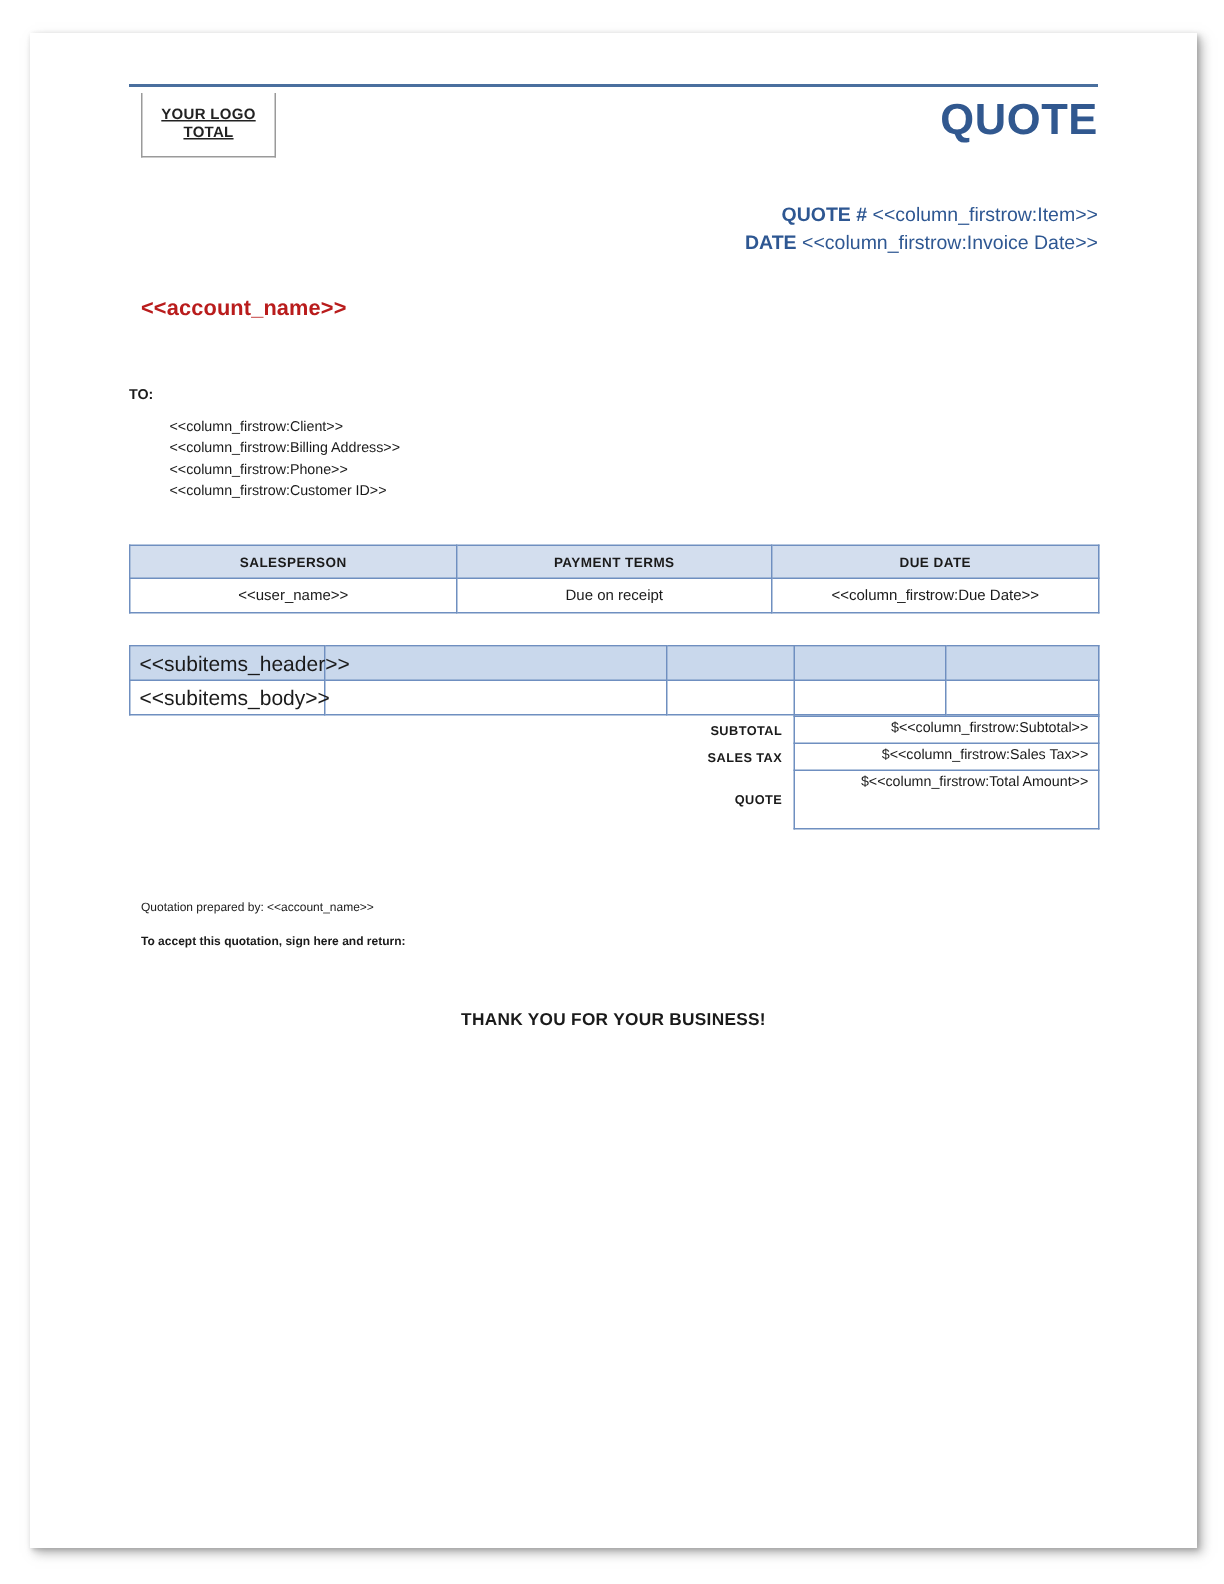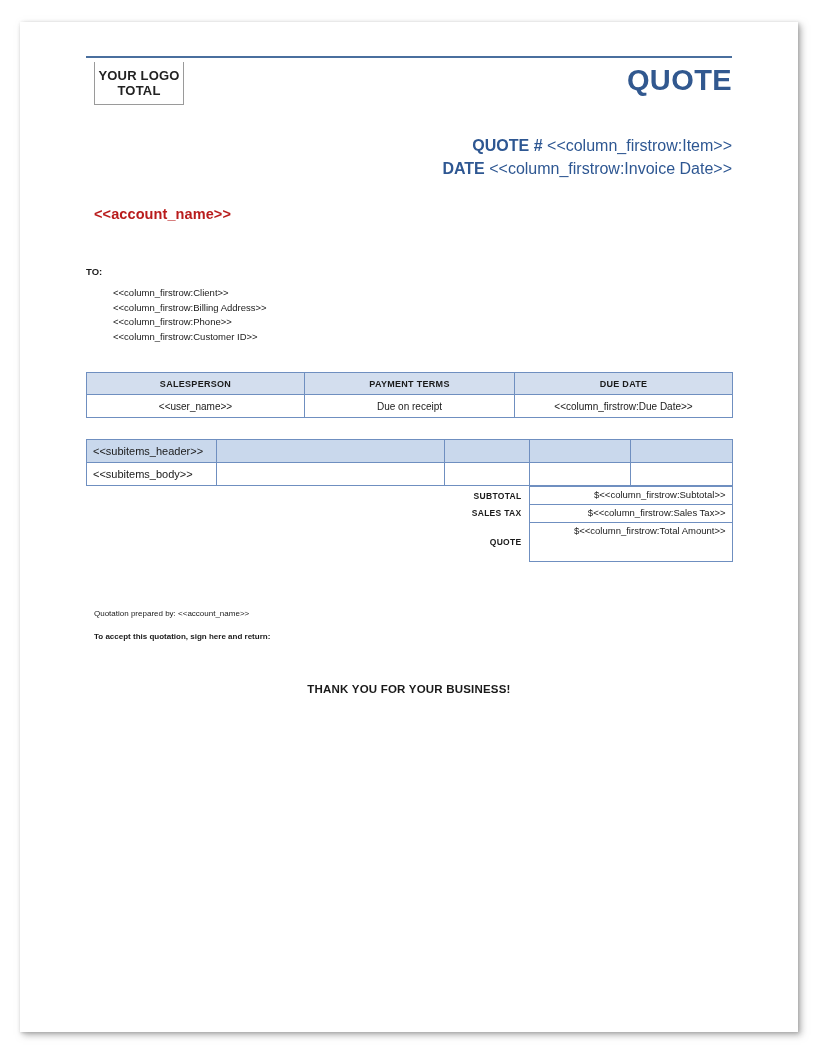--- a/index.html
+++ b/index.html
@@ -61,42 +61,43 @@
     border-bottom: 1px solid #9a9a9a;
     border-top: none;
     box-sizing: border-box;
     display: flex;
     flex-direction: column;
     align-items: center;
     justify-content: center;
     line-height: 1.18;
   }
   .logo-line {
-    font-size: 13px;
+    font-size: 10px;
     font-weight: bold;
     color: #222222;
     letter-spacing: 0.2px;
+    text-decoration: underline;
   }
 
   .doc-title {
     position: absolute;
     right: 0;
     top: 6px;
     font-size: 29px;
     font-weight: bold;
     color: #31588f;
     letter-spacing: 0.4px;
   }
 
   
   .meta-block {
     margin-top: 14px;
     text-align: right;
     color: #2e5792;
-    font-size: 16px;
+    font-size: 13px;
     line-height: 1.45;
   }
   .meta-label { font-weight: bold; }
   .meta-value { font-weight: normal; }
 
   
   .account-name {
     margin-top: 26px;
     margin-left: 8px;
     font-size: 14.5px;
@@ -150,21 +151,21 @@
   }
 
   .items-table {
     margin-top: 21px;
     width: 646px;
     border-collapse: collapse;
     table-layout: fixed;
   }
   .items-table td {
     border: 1px solid #6f8fc0;
-    font-size: 11px;
+    font-size: 14px;
     height: 22px;
     padding: 0 6px;
     color: #1a1a1a;
   }
   .items-table .hdr-row td { background: #c9d8ec; }
   .items-table .body-row td { background: #ffffff; }
 
   
   .totals-table {
     width: 646px;

